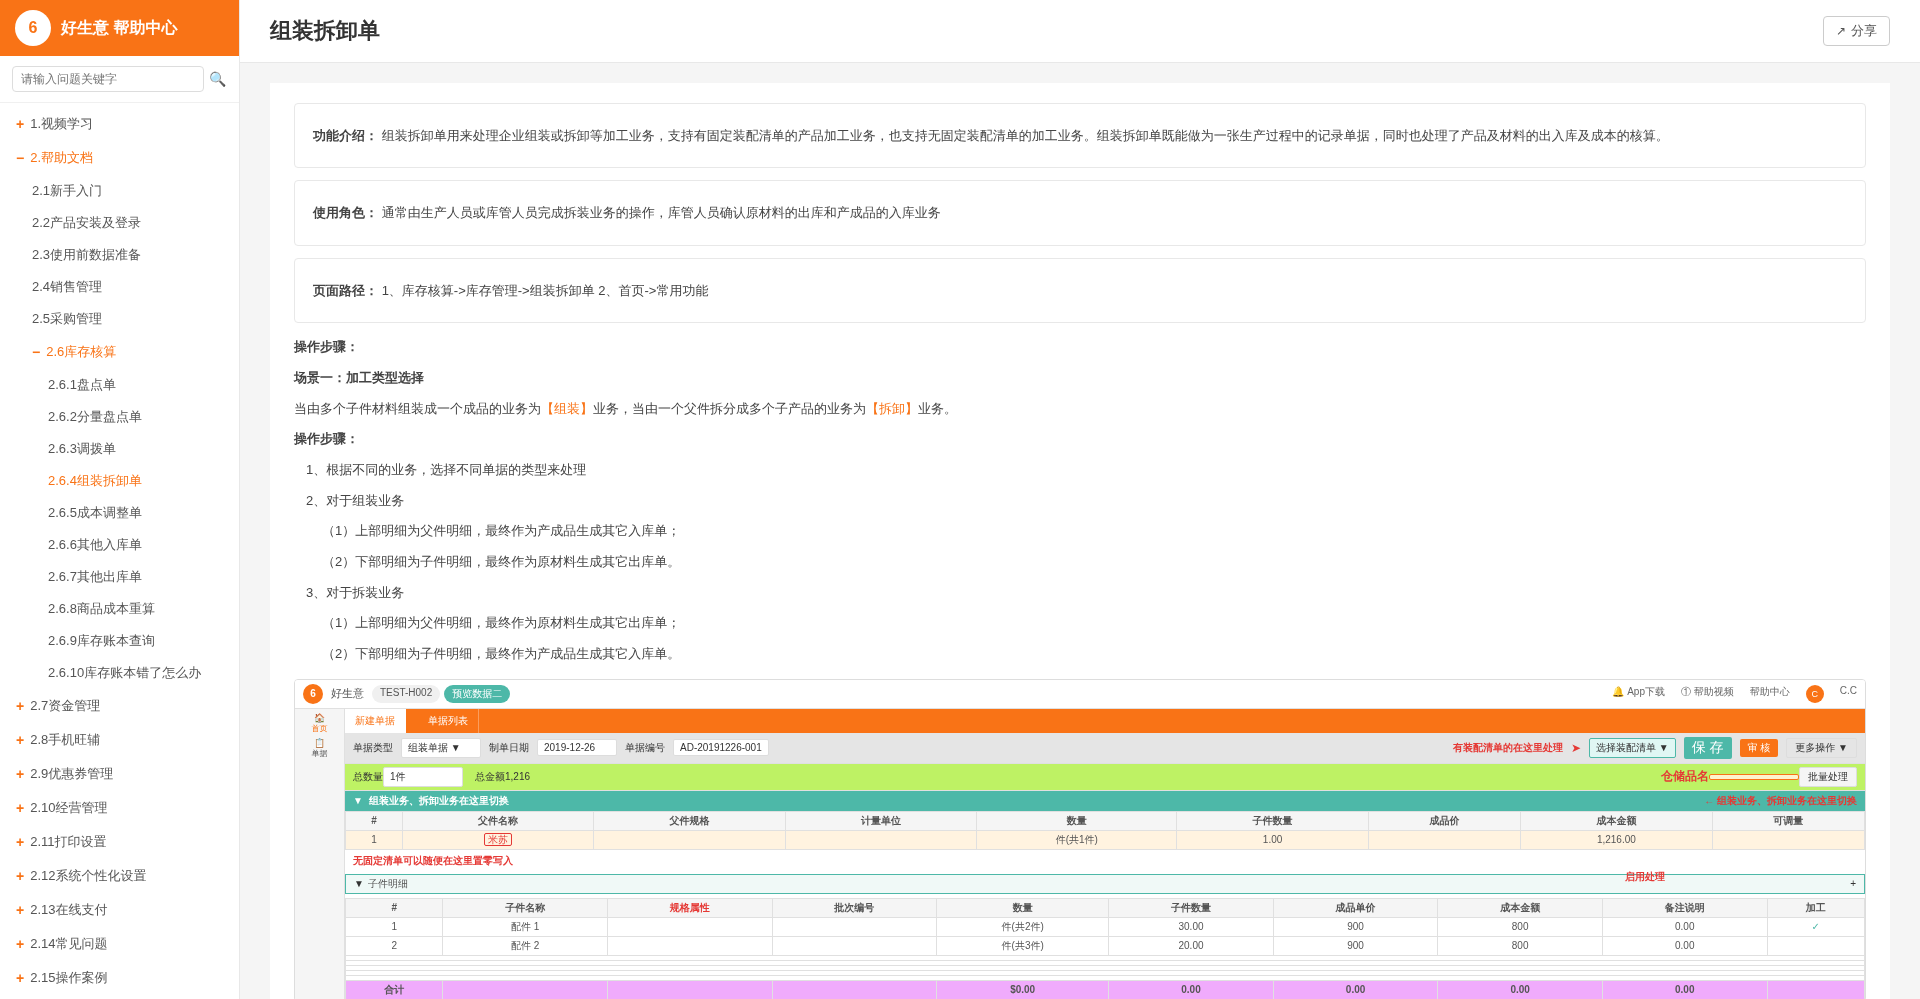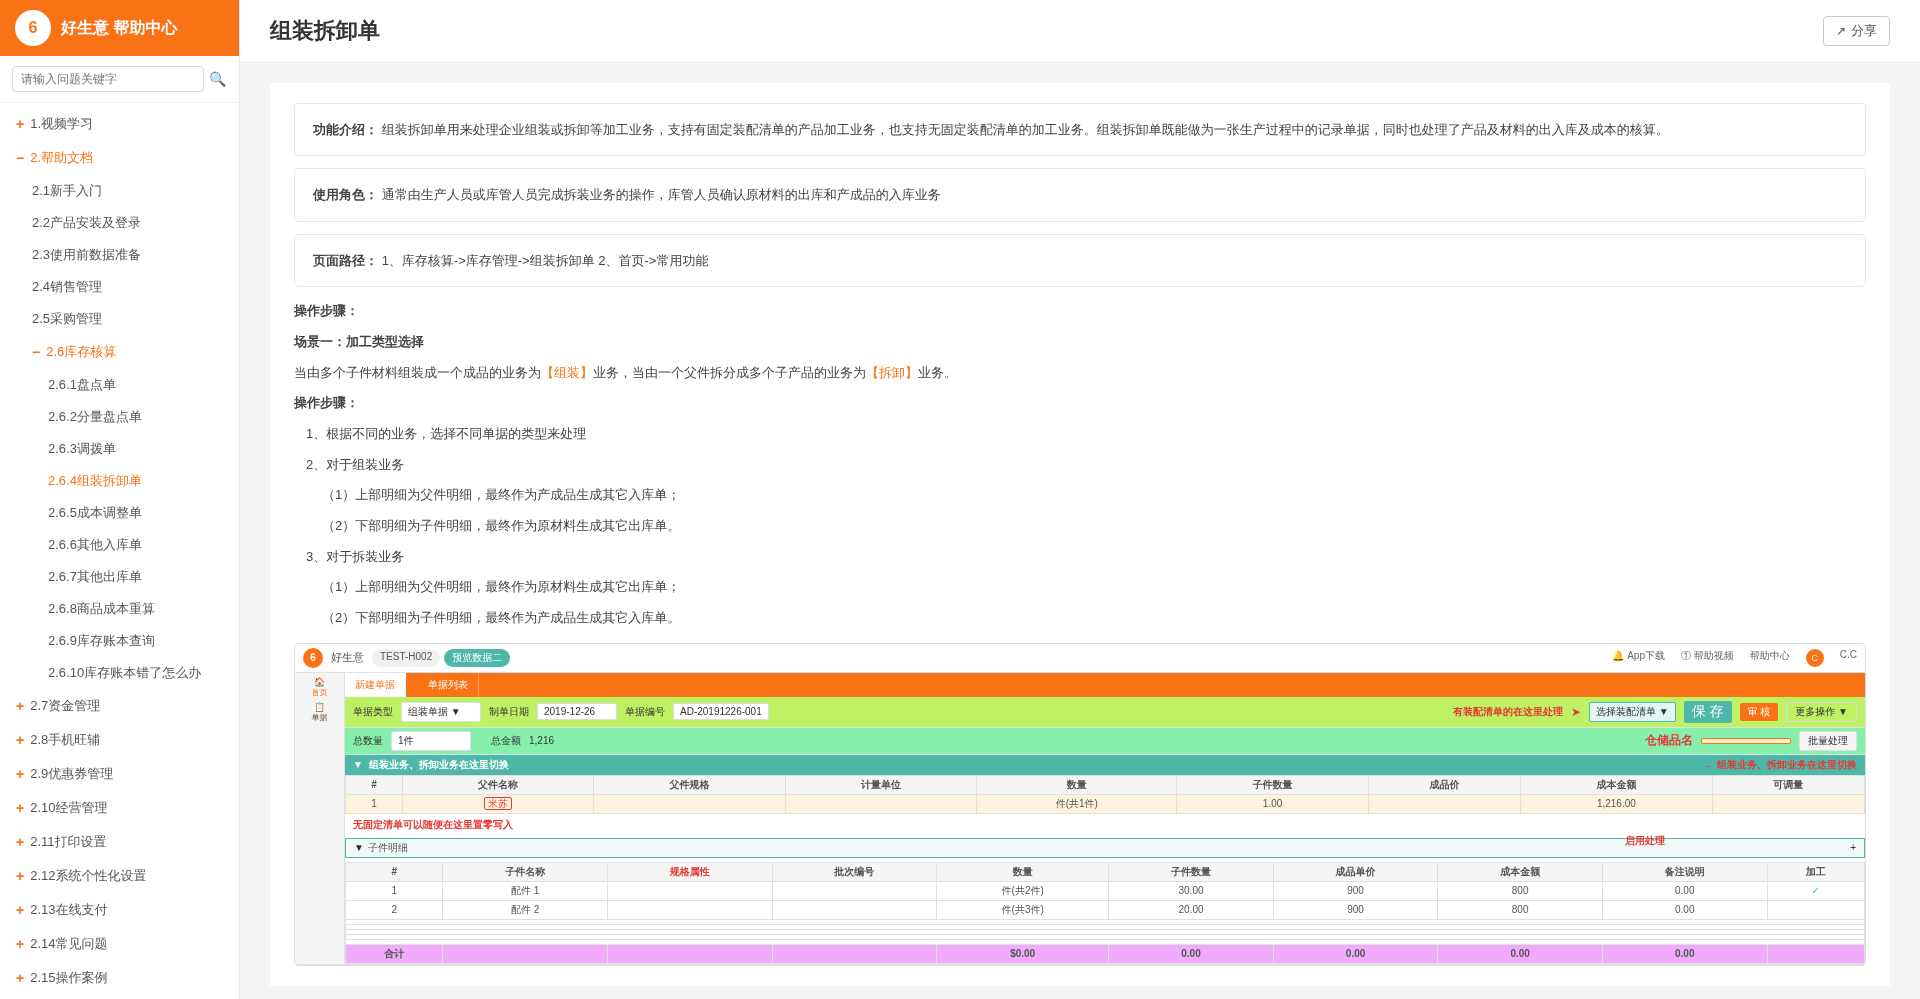--- a/index.html
+++ b/index.html
@@ -109,21 +109,21 @@
       color: #555;
     }
     .content-area {
       padding: 20px 30px;
       flex: 1;
     }
     .info-block {
       background: #fff;
       border: 1px solid #e8e8e8;
       border-radius: 4px;
-      padding: 14px 18px;
+      padding: 20px 18px;
       margin-bottom: 12px;
       font-size: 13px;
       line-height: 1.8;
       color: #444;
     }
     .content-text {
       font-size: 13px;
       color: #444;
       line-height: 1.9;
     }
@@ -161,21 +161,21 @@
     .ss-logo { width: 20px; height: 20px; background: #f97316; border-radius: 50%; display:flex; align-items:center; justify-content:center; color:#fff; font-size:10px; font-weight:bold; }
     .ss-nav-pills { display:flex; gap:4px; }
     .ss-pill { background: #f0f0f0; border-radius:12px; padding:2px 8px; font-size:10px; color:#555; cursor:pointer; }
     .ss-pill.active-pill { background: #4db8a8; color:#fff; }
     .ss-top-right { margin-left:auto; display:flex; gap:16px; align-items:flex-start; font-size:10px; color:#666; }
 
     .ss-tabs { background: #f97316; display:flex; gap:12px; font-size:10px; }
     .ss-tab { padding:5px 10px; color:#fff; border-right:1px solid rgba(255,255,255,0.3); cursor:pointer; }
     .ss-tab.active-tab { background: #fff; color:#f97316; }
 
-    .ss-toolbar { background:#bef264; border-bottom:1px solid #e0e0e0; padding:4px 8px; display:flex; gap:8px; align-items:center; font-size:10px; }
+    .ss-toolbar { background:#e5e5e5; border-bottom:1px solid #e0e0e0; padding:4px 8px; display:flex; gap:8px; align-items:center; font-size:10px; }
     .ss-input-mock { border:1px solid #ddd; border-radius:2px; padding:2px 6px; background:#fff; font-size:10px; color:#333; min-width:80px; }
     .ss-section-header { background:#4db8a8; color:#fff; padding:3px 8px; font-size:10px; display:flex; align-items:center; gap:6px; }
     .ss-table { width:100%; border-collapse:collapse; font-size:10px; }
     .ss-table th { background:#f5f5f5; border:1px solid #e0e0e0; padding:2px 4px; text-align:center; color:#555; }
     .ss-table td { border:1px solid #e0e0e0; padding:2px 4px; text-align:center; color:#555; }
     .ss-table .highlight-row td { background:#fff3e0; }
 
     .ss-bottom-table { margin-top:4px; }
     .ss-bottom-table th { background:#f5f5f5; }
 
@@ -356,21 +356,21 @@
                 <span style="flex:1;"></span>
 
                 <span style="color:#e53935;font-size:10px;font-weight:bold;">有装配清单的在这里处理</span>
                 <span style="color:#e53935;font-size:12px;">➤</span>
                 <span class="ss-input-mock" style="background:#e0f7f4;border-color:#4db8a8;">选择装配清单 ▼</span>
                 <span style="background:#4db8a8;color:#fff;border-radius:2px;padding:2px 8px;font-size:14px;cursor:pointer;">保 存</span>
                 <span style="background:#f97316;color:#fff;border-radius:2px;padding:2px 8px;font-size:10px;cursor:pointer;">审 核</span>
                 <span style="border:1px solid #ddd;border-radius:2px;padding:2px 8px;font-size:10px;cursor:pointer;">更多操作 ▼</span>
               </div>
 
-              <div style="display:flex;align-items:center;background:#86efac;border-bottom:1px solid #e0e0e0;padding:3px 8px;font-size:10px;gap:8px;">
+              <div style="display:flex;align-items:center;background:#bef264;border-bottom:1px solid #e0e0e0;padding:3px 8px;font-size:10px;gap:0;">
                 <span>总数量</span>
                 <span class="ss-input-mock">1件</span>
                 <span style="margin-left:12px;">总金额</span>
                 <span>1,216</span>
 
                 <span style="flex:1;"></span>
                 <span style="color:#e53935;font-size:12px;font-weight:bold;">仓储品名</span>
                 <span class="ss-input-mock" style="background:#fff3cd;border-color:#f97316;min-width:90px;"></span>
                 <span style="background:#f5f5f5;border:1px solid #ddd;border-radius:2px;padding:2px 8px;font-size:10px;cursor:pointer;">批量处理</span>
               </div>

